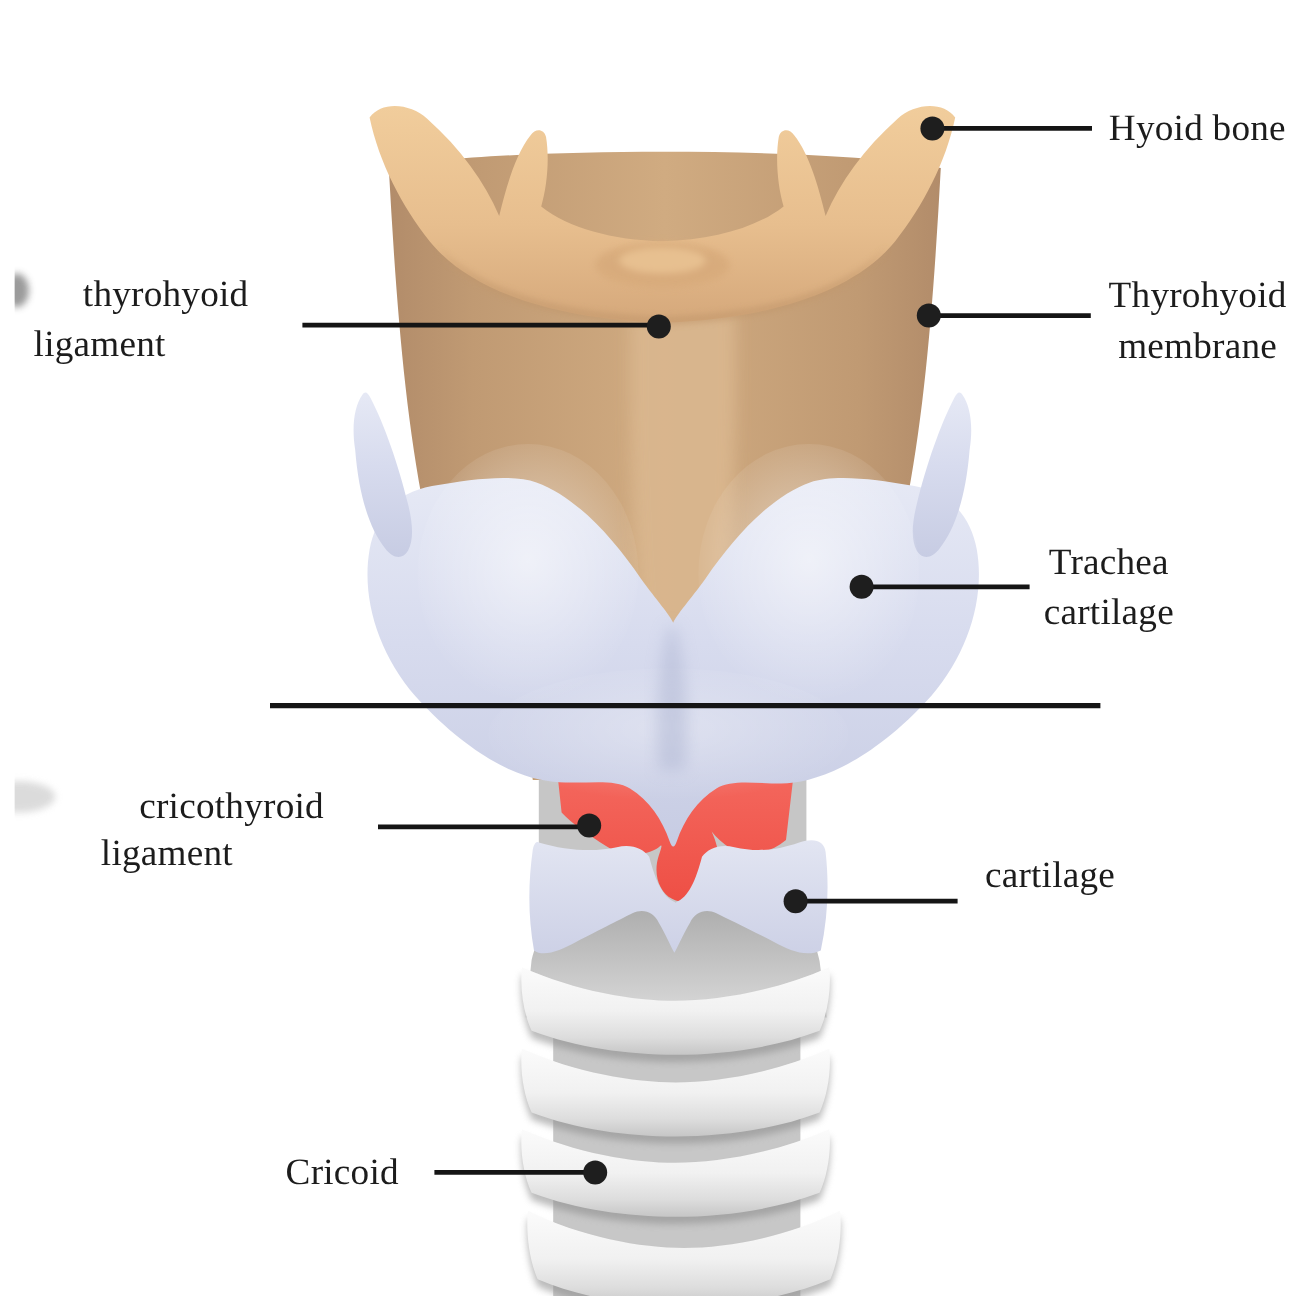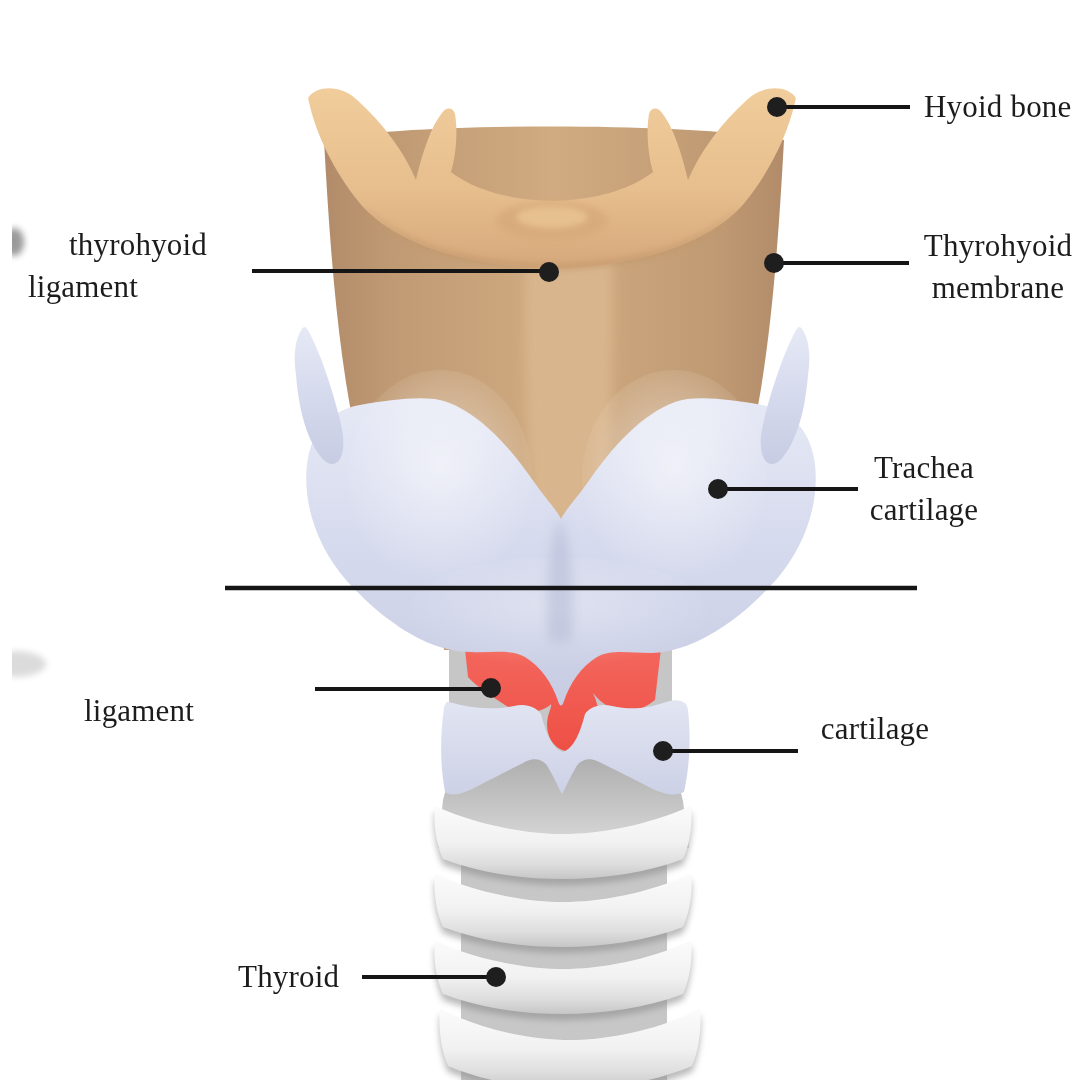--- a/index.html
+++ b/index.html
@@ -172,20 +172,21 @@
   <div class="lbl-block" style="left:888px;top:225px;width:196px;">
     <span>Thyrohyoid</span>
     <span>membrane</span>
   </div>
 
   <div class="lbl-block" style="left:836px;top:447px;width:152px;">
     <span>Trachea</span>
     <span>cartilage</span>
   </div>
 
+  <div class="lbl" style="left:104px;top:653px;">cricothyroid</div>
   <div class="lbl" style="left:72px;top:692px;">ligament</div>
 
   <div class="lbl-block" style="left:787px;top:708px;width:152px;">
     <span>cartilage</span>
   </div>
 
-  <div class="lbl" style="left:226px;top:958px;">Thyroid</div>
+  <div class="lbl" style="left:226px;top:958px;">Cricoid</div>
 </div>
 
 </body></html>

